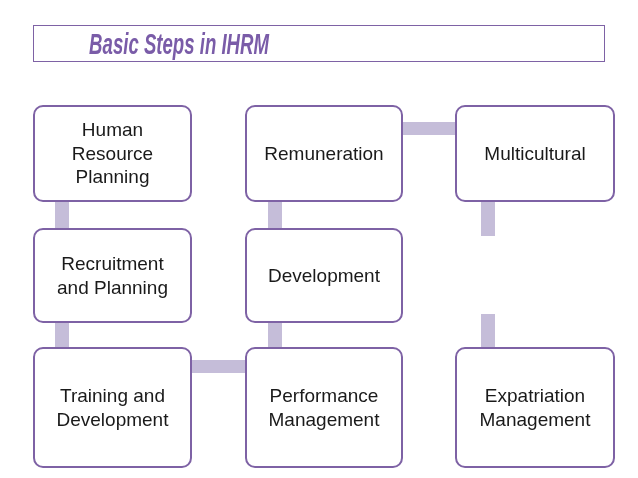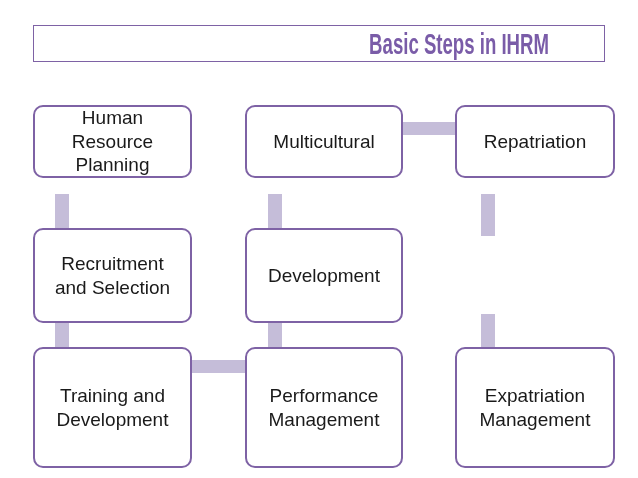--- a/index.html
+++ b/index.html
@@ -12,22 +12,23 @@
     overflow: hidden;
   }
   
   .title-box {
     position: absolute;
     left: 33px; top: 25px;
     width: 572px; height: 37px;
     border: 1.5px solid #7E62A5;
     box-sizing: border-box;
     background: #ffffff;
-    display: flex; align-items: center; justify-content: flex-end;
+    display: flex; align-items: center; justify-content: flex-start;
     z-index: 3;
+    font-style: italic;
   }
   .title-text {
     display: inline-block;
     font-weight: bold;
     font-size: 30px;
     color: #7A5CA8;
     white-space: nowrap;
     transform: scaleX(0.62);
     transform-origin: center center;
   }
@@ -61,21 +62,21 @@
   .box-label {
     font-size: 19px;
     line-height: 1.26;
     color: #1A1A1A;
     white-space: pre-line;
     padding: 0 4px;
   }
   .col0 { left: 33px;  width: 159px; }
   .col1 { left: 245px; width: 158px; }
   .col2 { left: 455px; width: 160px; }
-  .row0 { top: 105px; height: 73px; }
+  .row0 { top: 105px; height: 97px; }
   .row1 { top: 228px; height: 95px; }
   .row2 { top: 347px; height: 121px; }
 </style>
 </head>
 <body>
 
 <div class="stage">
 
   <div class="title-box">
     <span class="title-text">Basic Steps in IHRM</span>
@@ -89,28 +90,28 @@
   <div class="connector c-h c6"></div>
   <div class="connector c-v c7"></div>
   <div class="connector c-v c8"></div>
 
   <div class="box col0 row0">
     <span class="box-label">Human
 Resource
 Planning</span>
   </div>
   <div class="box col1 row0">
-    <span class="box-label">Multicultural</span>
+    <span class="box-label">Remuneration</span>
   </div>
   <div class="box col2 row0">
-    <span class="box-label">Repatriation</span>
+    <span class="box-label">Multicultural</span>
   </div>
   <div class="box col0 row1">
     <span class="box-label">Recruitment
-and Selection</span>
+and Planning</span>
   </div>
   <div class="box col1 row1">
     <span class="box-label">Development</span>
   </div>
   <div class="box col0 row2">
     <span class="box-label">Training and
 Development</span>
   </div>
   <div class="box col1 row2">
     <span class="box-label">Performance

